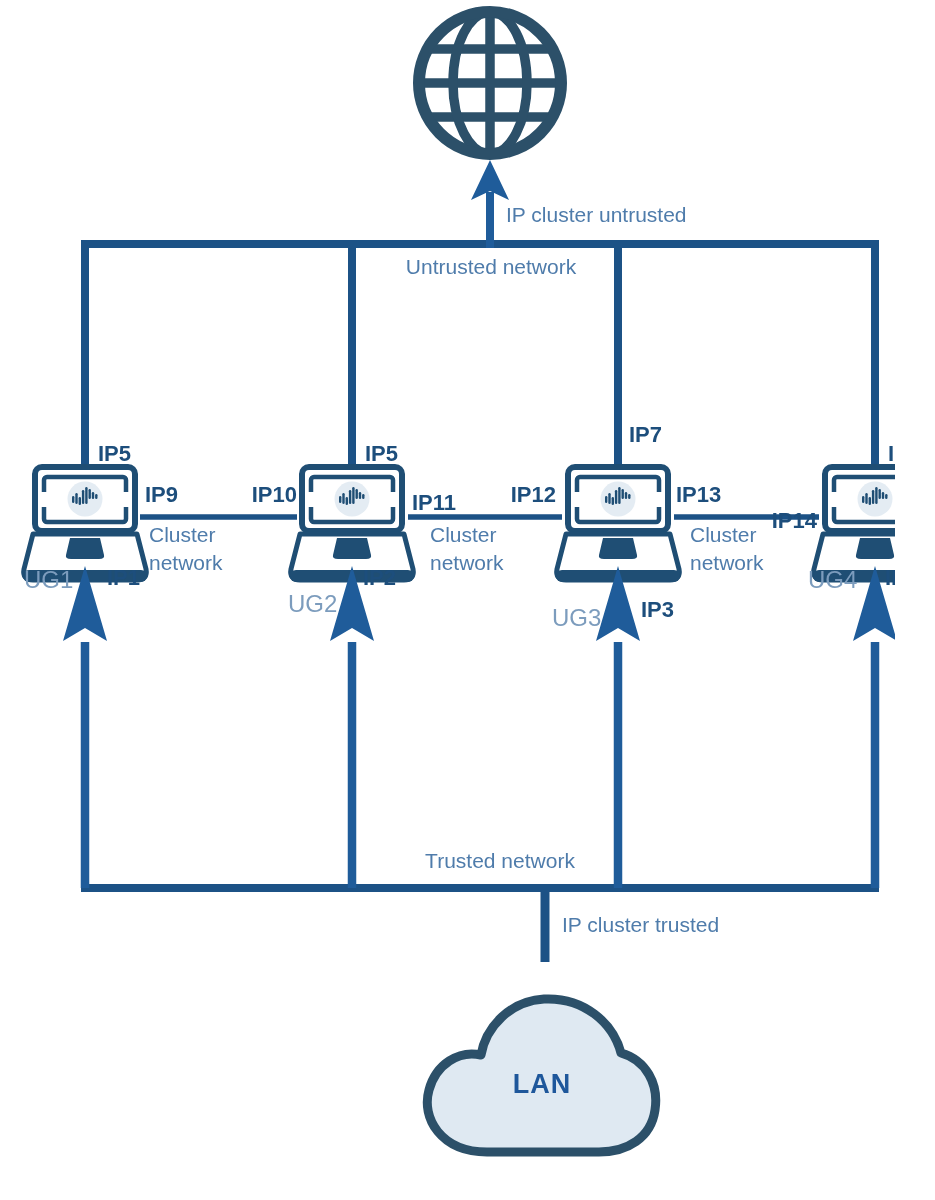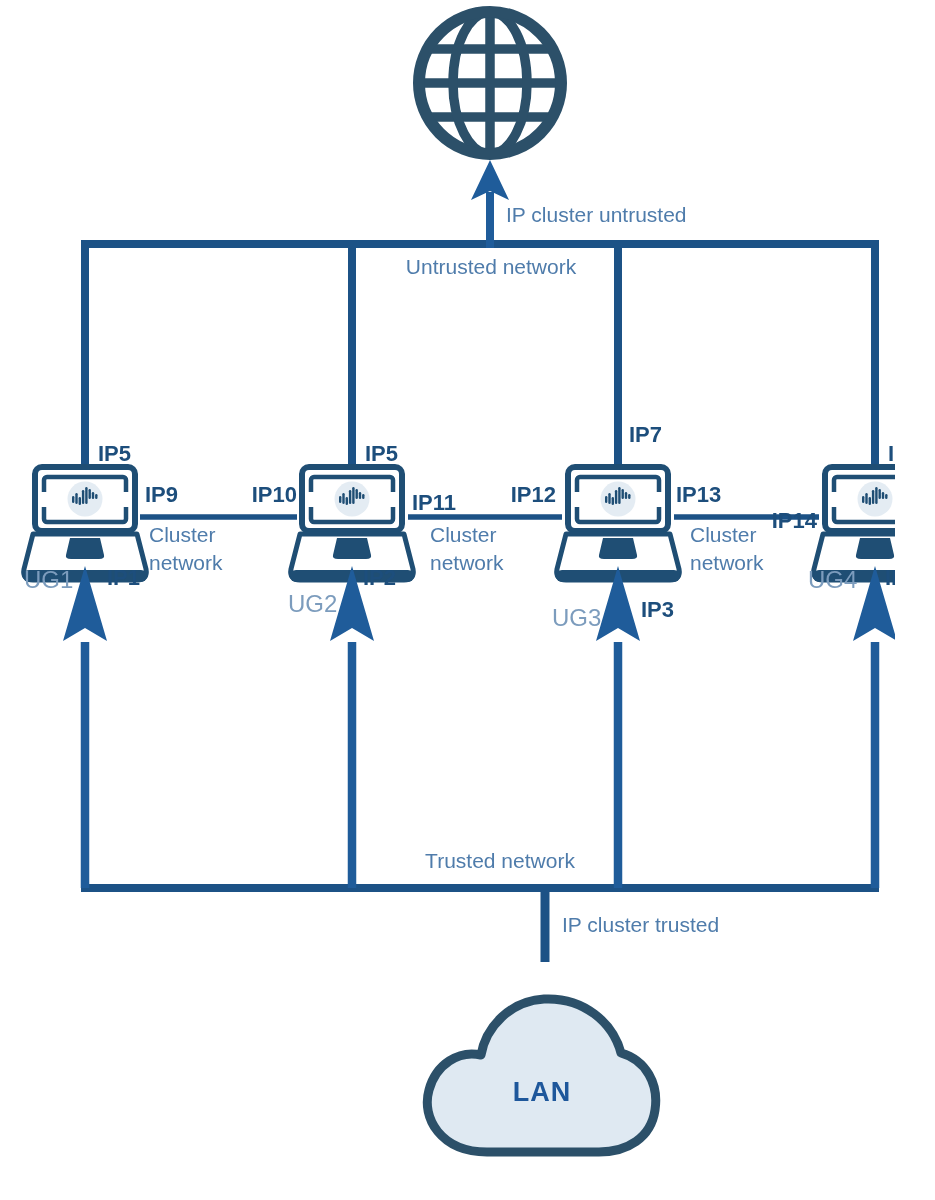--- a/index.html
+++ b/index.html
@@ -8,21 +8,21 @@
     --c-lan_label:#1e579b; --c-cloud_fill:#dfe9f2; --c-screen_circle:#e4ecf3;
   }
   html,body{margin:0;padding:0;background:#fff;}
   .stage{position:relative;width:895px;height:1200px;background:#fff;overflow:hidden;
          font-family:"Liberation Sans", sans-serif;}
   .stage svg{position:absolute;left:0;top:0;}
   .lbl{position:absolute;white-space:nowrap;line-height:1.15;}
   .muted{color:var(--c-muted_label);font-size:21px;font-weight:400;}
   .ip{color:var(--c-ip_label);font-size:22px;font-weight:700;}
   .ug{color:var(--c-node_label);font-size:24px;font-weight:400;}
-  .lan{color:var(--c-lan_label);font-size:27px;font-weight:700;letter-spacing:1px;margin-top:8px;}
+  .lan{color:var(--c-lan_label);font-size:27px;font-weight:700;letter-spacing:1px;}
   .ctr{transform:translateX(-50%);text-align:left;}
   .rt{transform:translateX(-100%);}
   .cluster-lbl{width:110px;white-space:normal;line-height:28px;}
   
   .ln-s{stroke:var(--c-line);fill:none;}
   .ar-s{stroke:var(--c-arrow);fill:none;}
   .ar-f{fill:var(--c-arrow);stroke:none;}
   .ic-s{stroke:var(--c-icon);fill:none;}
   .lt-s{stroke:var(--c-laptop);}
   .f-lt{fill:var(--c-laptop);stroke:none;}

